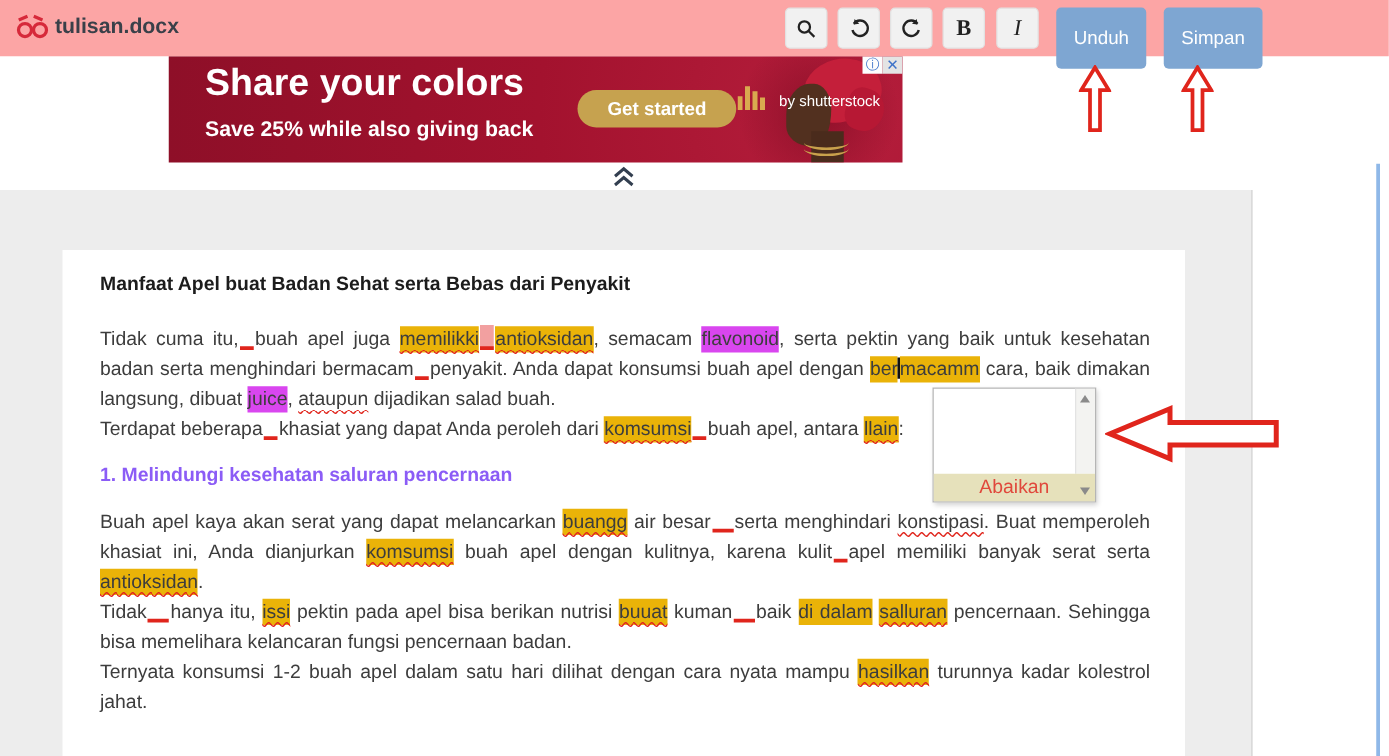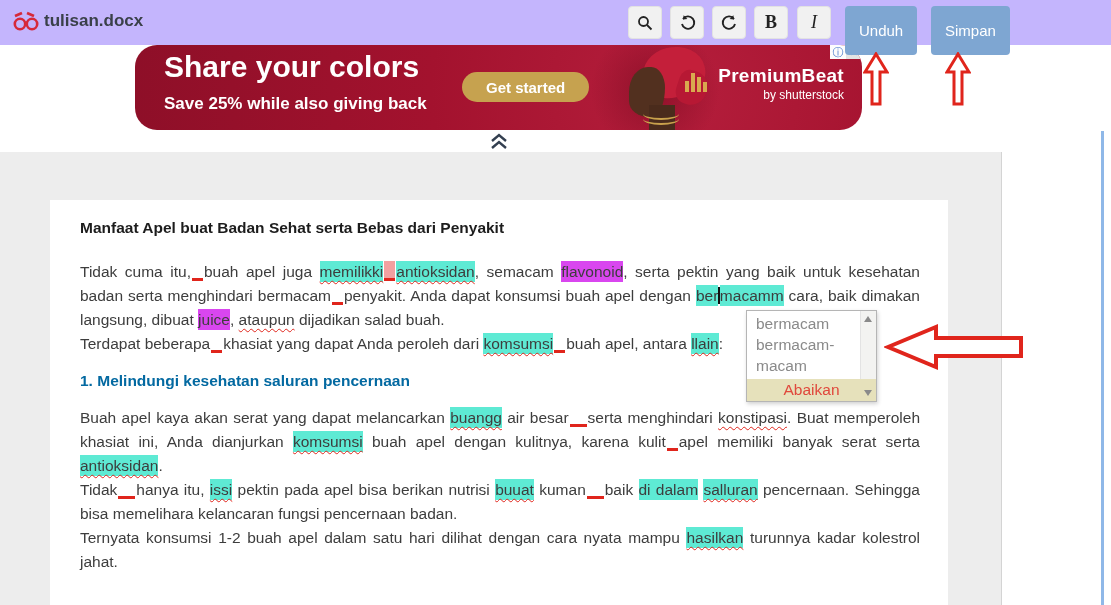--- a/index.html
+++ b/index.html
@@ -1,39 +1,38 @@
 <!DOCTYPE html>
 <html><head>
 <meta charset="utf-8">
 <style>
   html,body{margin:0;padding:0;}
   body{
     width:1111px;height:605px;overflow:hidden;position:relative;
     background:#ffffff;font-family:"Liberation Sans",sans-serif;
   }
   
-  .topbar{position:absolute;left:0;top:0;width:1111px;height:45px;background:#c4b5fd;z-index:3;}
+  .topbar{position:absolute;left:0;top:0;width:1111px;height:45px;background:#fca5a5;z-index:3;}
   .logo{position:absolute;left:12px;top:9px;width:28px;height:26px;}
   .doc-title{position:absolute;left:44px;top:11px;font-size:17px;font-weight:bold;color:#3a4049;}
   .tb-btn{
     position:absolute;top:6px;width:34px;height:33px;background:#f1f1f1;border:1px solid #e2e2e2;
     border-radius:4px;display:flex;align-items:center;justify-content:center;box-sizing:border-box;cursor:pointer;
   }
   .tb-btn svg{display:block;}
   .glyph-b{font-family:"Liberation Serif",serif;font-weight:bold;font-size:18px;color:#222;}
   .glyph-i{font-family:"Liberation Serif",serif;font-style:italic;font-size:18px;color:#222;}
   .btn-blue{
     position:absolute;top:6px;height:49px;background:#7ea6d2;border-radius:4px;color:#fff;
     font-size:15px;display:flex;align-items:center;justify-content:center;padding:0 14px;cursor:pointer;
   }
   
   .banner{
-    position:absolute;left:135px;top:45px;width:727px;height:85px;overflow:hidden;z-index:2;
+    position:absolute;left:135px;top:45px;width:587px;height:85px;overflow:hidden;z-index:2;
     background:radial-gradient(circle at 540px 45px,#b51e3c 0%,#a3122e 45%,#8e0f28 100%);
-    border-radius:22px;
   }
   .banner-headline{position:absolute;left:29px;top:5px;font-size:30px;font-weight:bold;color:#fff;}
   .banner-sub{position:absolute;left:29px;top:49px;font-size:17px;font-weight:bold;color:#fff;text-align:center;}
   .cta{
     position:absolute;left:327px;top:27px;height:30px;padding:0 24px;border-radius:16px;background:#c6a24f;
     color:#fff;font-weight:bold;font-size:15px;display:flex;align-items:center;cursor:pointer;
   }
   .model{position:absolute;left:450px;top:0;width:150px;height:85px;}
   .model .shade{position:absolute;left:0;top:0;width:150px;height:85px;background:radial-gradient(circle at 70px 45px,#8e1029 0%,rgba(142,16,41,0) 70%);}
   .model .turban{position:absolute;left:58px;top:2px;width:62px;height:50px;background:#c41f3a;border-radius:55% 60% 50% 50%;transform:rotate(-14deg);}
@@ -53,23 +52,23 @@
   
   .collapse{position:absolute;left:489px;top:132px;width:20px;height:19px;cursor:pointer;z-index:3;}
   
   .content-bg{position:absolute;left:0;top:152px;width:1001px;height:453px;background:#ededed;border-right:1px solid #d4d4d4;}
   .right-line{position:absolute;left:1101px;top:131px;width:3px;height:474px;background:#8fb8e8;}
   .page{
     position:absolute;left:50px;top:200px;width:898px;height:405px;background:#fff;
     box-sizing:border-box;padding:18px 28px 0 30px;z-index:1;cursor:text;
   }
   .para-h1{font-size:15.5px;font-weight:bold;color:#1c1c1c;margin:0 0 23px 0;line-height:19px;}
-  .para-h2{font-size:15.5px;font-weight:bold;color:#0369a1;margin:15px 0 16px 0;line-height:19px;}
+  .para-h2{font-size:15.5px;font-weight:bold;color:#8b5cf6;margin:15px 0 16px 0;line-height:19px;}
   .para-body{font-size:15.5px;color:#3d3d3d;line-height:24px;text-align:justify;margin:0;}
-  .hl-pink{background:#5eead4;padding:2px 0;}
+  .hl-pink{background:#eab308;padding:2px 0;}
   .hl-blue{background:#d946ef;padding:2px 0;}
   .wavy{text-decoration:underline;text-decoration-style:wavy;text-decoration-color:#e0251c;text-decoration-thickness:1px;text-underline-offset:3px;}
   .spmark{display:inline-block;width:11px;height:4px;border-bottom:3px solid #e0251c;vertical-align:-4px;margin:0 1px;}
   .spmark.wide{width:17px;}
   .spmark.pinkbg{background:#f2a0a0;height:17px;vertical-align:-4px;}
   .caret{display:inline-block;width:1.5px;height:17px;background:#111;vertical-align:-3px;}
   
   .dropdown{
     position:absolute;left:746px;top:310px;width:131px;height:92px;background:#fff;border:1px solid #b5b5b5;
     box-shadow:1px 2px 4px rgba(0,0,0,.18);z-index:6;font-size:15.5px;color:#8a8a8a;box-sizing:border-box;
@@ -153,21 +152,20 @@
   <div class="brand">
     <span>
       <svg width="24" height="26" viewBox="0 0 24 26">
         <rect x="0" y="12" width="4" height="11" fill="#d9a94f"></rect>
         <rect x="6" y="4" width="4" height="19" fill="#d9a94f"></rect>
         <rect x="12" y="8" width="4" height="15" fill="#d9a94f"></rect>
         <rect x="18" y="13" width="4" height="10" fill="#d9a94f"></rect>
       </svg>
     </span>
     <span class="brand-text">
-      <span class="brand-name">PremiumBeat</span>
       <span class="brand-sub">by shutterstock</span>
     </span>
   </div>
 
   <div class="adchoices">
     <div class="adc info">ⓘ</div>
     <div class="adc close">✕</div>
   </div>
 </div>
 
@@ -189,24 +187,20 @@
       <div class="para-body"><span class="">Tidak cuma itu,</span><span class="spmark"></span><span class="">buah apel juga </span><span class="hl-pink wavy">memilikki</span><span class="spmark pinkbg"></span><span class="hl-pink wavy">antioksidan</span><span class="">, semacam </span><span class="hl-blue">flavonoid</span><span class="">, serta pektin yang baik untuk kesehatan badan serta menghindari bermacam</span><span class="spmark"></span><span class="">penyakit. Anda dapat konsumsi buah apel dengan </span><span class="hl-pink">ber</span><span class="caret"></span><span class="hl-pink">macamm</span><span class=""> cara, baik dimakan langsung, dibuat </span><span class="hl-blue">juice</span><span class="">, </span><span class="wavy">ataupun</span><span class=""> dijadikan salad buah.</span></div>
       <div class="para-body"><span class="">Terdapat beberapa</span><span class="spmark"></span><span class="">khasiat yang dapat Anda peroleh dari </span><span class="hl-pink wavy">komsumsi</span><span class="spmark"></span><span class="">buah apel, antara </span><span class="hl-pink wavy">llain</span><span class="">:</span></div>
       <div class="para-h2">1. Melindungi kesehatan saluran pencernaan</div>
       <div class="para-body"><span class="">Buah apel kaya akan serat yang dapat melancarkan </span><span class="hl-pink wavy">buangg</span><span class=""> air besar</span><span class="spmark wide"></span><span class="">serta menghindari </span><span class="wavy">konstipasi</span><span class="">. Buat memperoleh khasiat ini, Anda dianjurkan </span><span class="hl-pink wavy">komsumsi</span><span class=""> buah apel dengan kulitnya, karena kulit</span><span class="spmark"></span><span class="">apel memiliki banyak serat serta </span><span class="hl-pink wavy">antioksidan</span><span class="">.</span></div>
       <div class="para-body"><span class="">Tidak</span><span class="spmark wide"></span><span class="">hanya itu, </span><span class="hl-pink wavy">issi</span><span class=""> pektin pada apel bisa berikan nutrisi </span><span class="hl-pink wavy">buuat</span><span class=""> kuman</span><span class="spmark wide"></span><span class="">baik </span><span class="hl-pink">di dalam</span><span class=""> </span><span class="hl-pink wavy">salluran</span><span class=""> pencernaan. Sehingga bisa memelihara kelancaran fungsi pencernaan badan.</span></div>
       <div class="para-body"><span class="">Ternyata konsumsi 1-2 buah apel dalam satu hari dilihat dengan cara nyata mampu </span><span class="hl-pink wavy">hasilkan</span><span class=""> turunnya kadar kolestrol jahat.</span></div>
     </div>
 </div>
 
 <div class="dropdown">
-  <div class="dd-items" id="dd-items">
-      <div class="dd-item">bermacam</div>
-      <div class="dd-item">bermacam-macam</div>
-    </div>
   <div class="dd-scroll">
     <div class="tri-up"></div>
   </div>
   <div class="dd-ignore">Abaikan</div>
   <div class="tri-down"></div>
 </div>
 
 <div class="annot" style="left:863px;top:52px">
   <svg width="26" height="54" viewBox="0 0 26 54">
     <polygon points="13,2 24,20 17,20 17,52 9,52 9,20 2,20" fill="#ffffff" stroke="#e0251c" stroke-width="3" stroke-linejoin="miter"></polygon>

